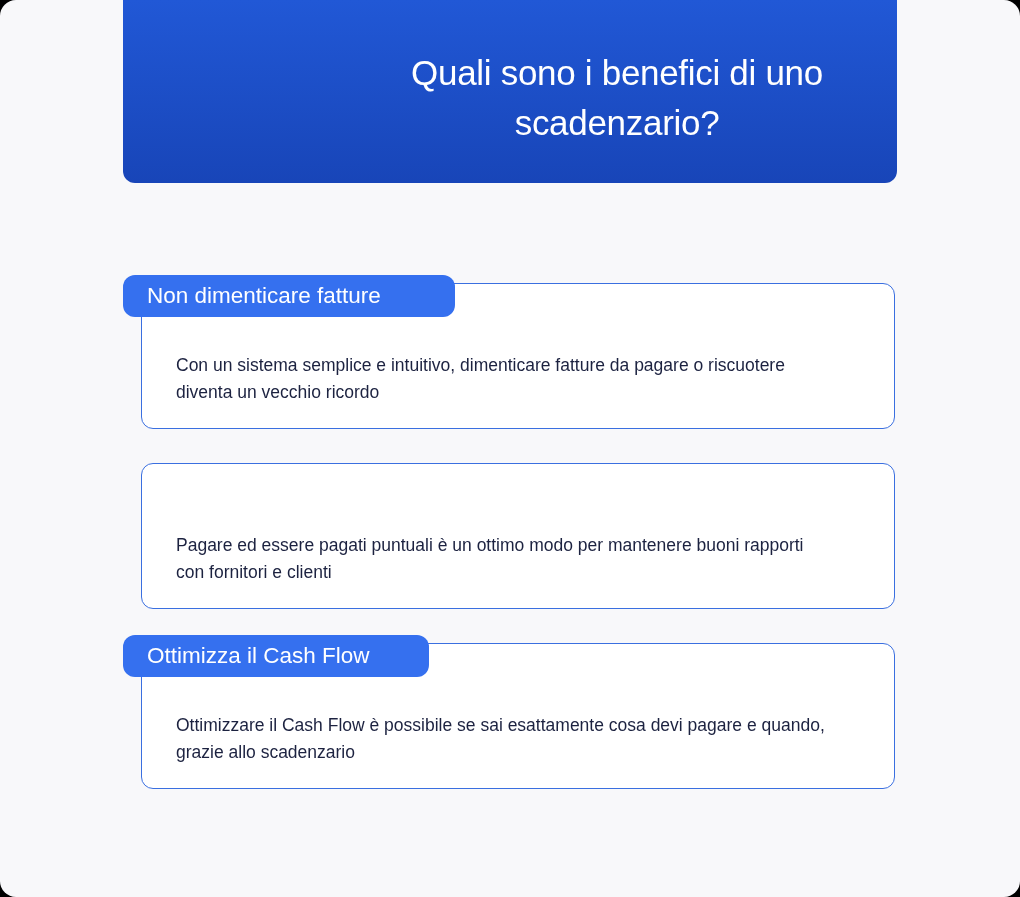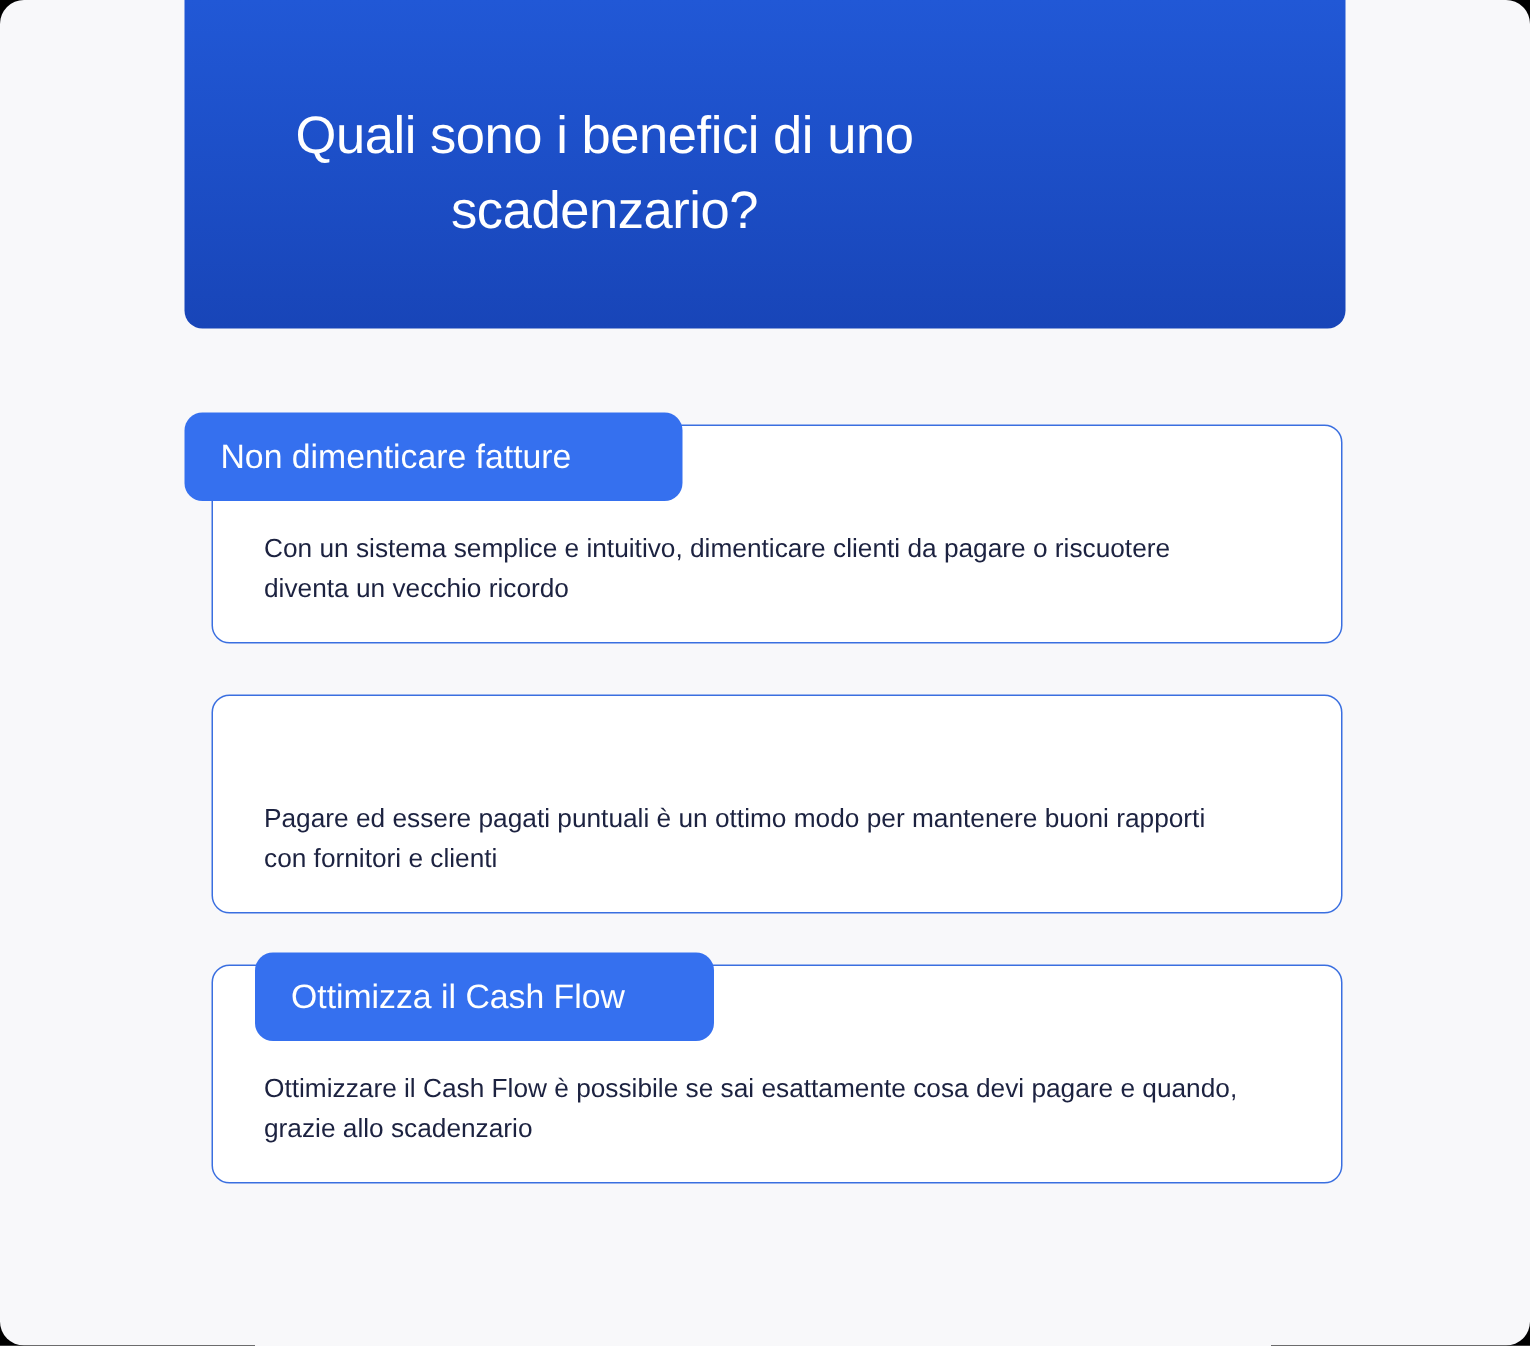--- a/index.html
+++ b/index.html
@@ -3,71 +3,71 @@
   <meta charset="utf-8">
   <style>
     html, body { margin:0; padding:0; background:#000; }
     body { width:1020px; height:897px; overflow:hidden; }
     .page {
       position:relative; width:1020px; height:897px;
       background:#f8f8fa; border-radius:16px; overflow:hidden;
       font-family:"Liberation Sans", sans-serif;
     }
     .header {
-      position:absolute; left:123px; top:0; width:774px; height:219px;
+      position:absolute; left:123px; top:0; width:774px; height:183px;
       background:linear-gradient(180deg, #2158d6 0%, #1845b8 100%);
       border-radius:0 0 12px 12px;
-      display:flex; align-items:center; justify-content:flex-start;
+      display:flex; align-items:center; justify-content:flex-end;
     }
     .header-title {
       color:#ffffff; font-size:35px; line-height:50px; text-align:center;
       width:560px; margin-top:12px; letter-spacing:-0.3px;
     }
     .card { position:absolute; left:123px; width:774px; height:156px; }
     .card-body {
       position:absolute; left:18px; top:8px; width:754px; height:146px;
       background:#ffffff; border:1px solid #3a6fe0; border-radius:12px;
       box-sizing:border-box;
     }
     .card-text {
       position:absolute; left:34px; top:68px; width:660px;
       color:#1c2240; font-size:17.5px; line-height:27px;
     }
     .card-tab {
-      position:absolute; left:0; top:0; height:59px;
+      position:absolute; left:0; top:0; height:42px;
       background:#3570ef; border-radius:12px;
       display:flex; align-items:center; padding:16px 24px;
       box-sizing:border-box;
     }
     .card-tab-label { color:#ffffff; font-size:22.5px; white-space:nowrap; }
   </style>
 </head>
 <body>
 
 <div class="page">
   <div class="header">
     <div class="header-title">Quali sono i benefici di uno scadenzario?</div>
   </div>
 
   <div class="card" style="top:275px;">
     <div class="card-body">
-      <div class="card-text">Con un sistema semplice e intuitivo, dimenticare clienti da pagare o riscuotere diventa un vecchio ricordo</div>
+      <div class="card-text">Con un sistema semplice e intuitivo, dimenticare fatture da pagare o riscuotere diventa un vecchio ricordo</div>
     </div>
     <div class="card-tab" style="width:332px;">
       <span class="card-tab-label">Non dimenticare fatture</span>
     </div>
   </div>
 
   <div class="card" style="top:455px;">
     <div class="card-body">
       <div class="card-text">Pagare ed essere pagati puntuali è un ottimo modo per mantenere buoni rapporti con fornitori e clienti</div>
     </div>
   </div>
 
   <div class="card" style="top:635px;">
     <div class="card-body">
       <div class="card-text">Ottimizzare il Cash Flow è possibile se sai esattamente cosa devi pagare e quando, grazie allo scadenzario</div>
     </div>
-    <div class="card-tab" style="width:306px;margin-left:47px;">
+    <div class="card-tab" style="width:306px;">
       <span class="card-tab-label">Ottimizza il Cash Flow</span>
     </div>
   </div>
 </div>
 
 </body></html>

